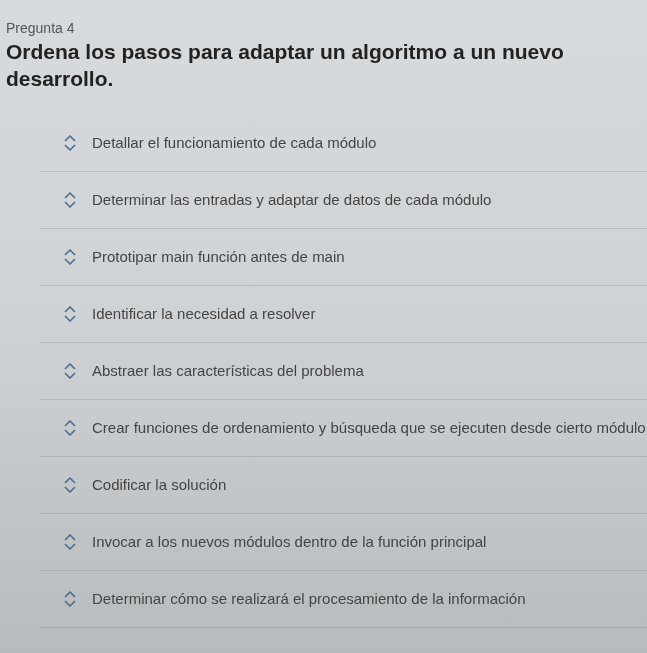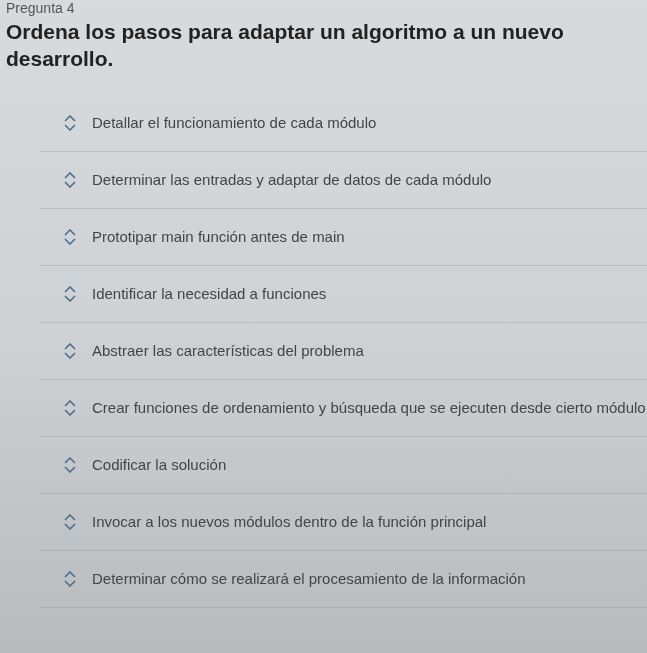--- a/index.html
+++ b/index.html
@@ -8,21 +8,21 @@
       box-sizing: border-box;
     }
     body {
       font-family: Arial, Helvetica, sans-serif;
       background: linear-gradient(180deg, #d8dbde 0%, #cfd2d5 50%, #b8bbbe 100%);
       width: 647px;
       height: 653px;
       overflow: hidden;
     }
     .question-header {
-      padding: 0 6px 4px 6px;
+      padding: 20px 6px 4px 6px;
     }
     .question-label {
       font-size: 14px;
       color: #555;
       margin-bottom: 2px;
     }
     .question-title {
       font-size: 21px;
       font-weight: bold;
       color: #222;
@@ -110,21 +110,21 @@
 
   <div class="order-item">
     <span class="sort-handle">
       <svg viewBox="0 0 12 8">
           <path d="M1 6 L6 1 L11 6" stroke="currentColor" stroke-width="1.5" fill="none"></path>
         </svg>
       <svg viewBox="0 0 12 8">
           <path d="M1 2 L6 7 L11 2" stroke="currentColor" stroke-width="1.5" fill="none"></path>
         </svg>
     </span>
-    <span class="item-text">Identificar la necesidad a funciones</span>
+    <span class="item-text">Identificar la necesidad a resolver</span>
   </div>
 
   <div class="order-item">
     <span class="sort-handle">
       <svg viewBox="0 0 12 8">
           <path d="M1 6 L6 1 L11 6" stroke="currentColor" stroke-width="1.5" fill="none"></path>
         </svg>
       <svg viewBox="0 0 12 8">
           <path d="M1 2 L6 7 L11 2" stroke="currentColor" stroke-width="1.5" fill="none"></path>
         </svg>

